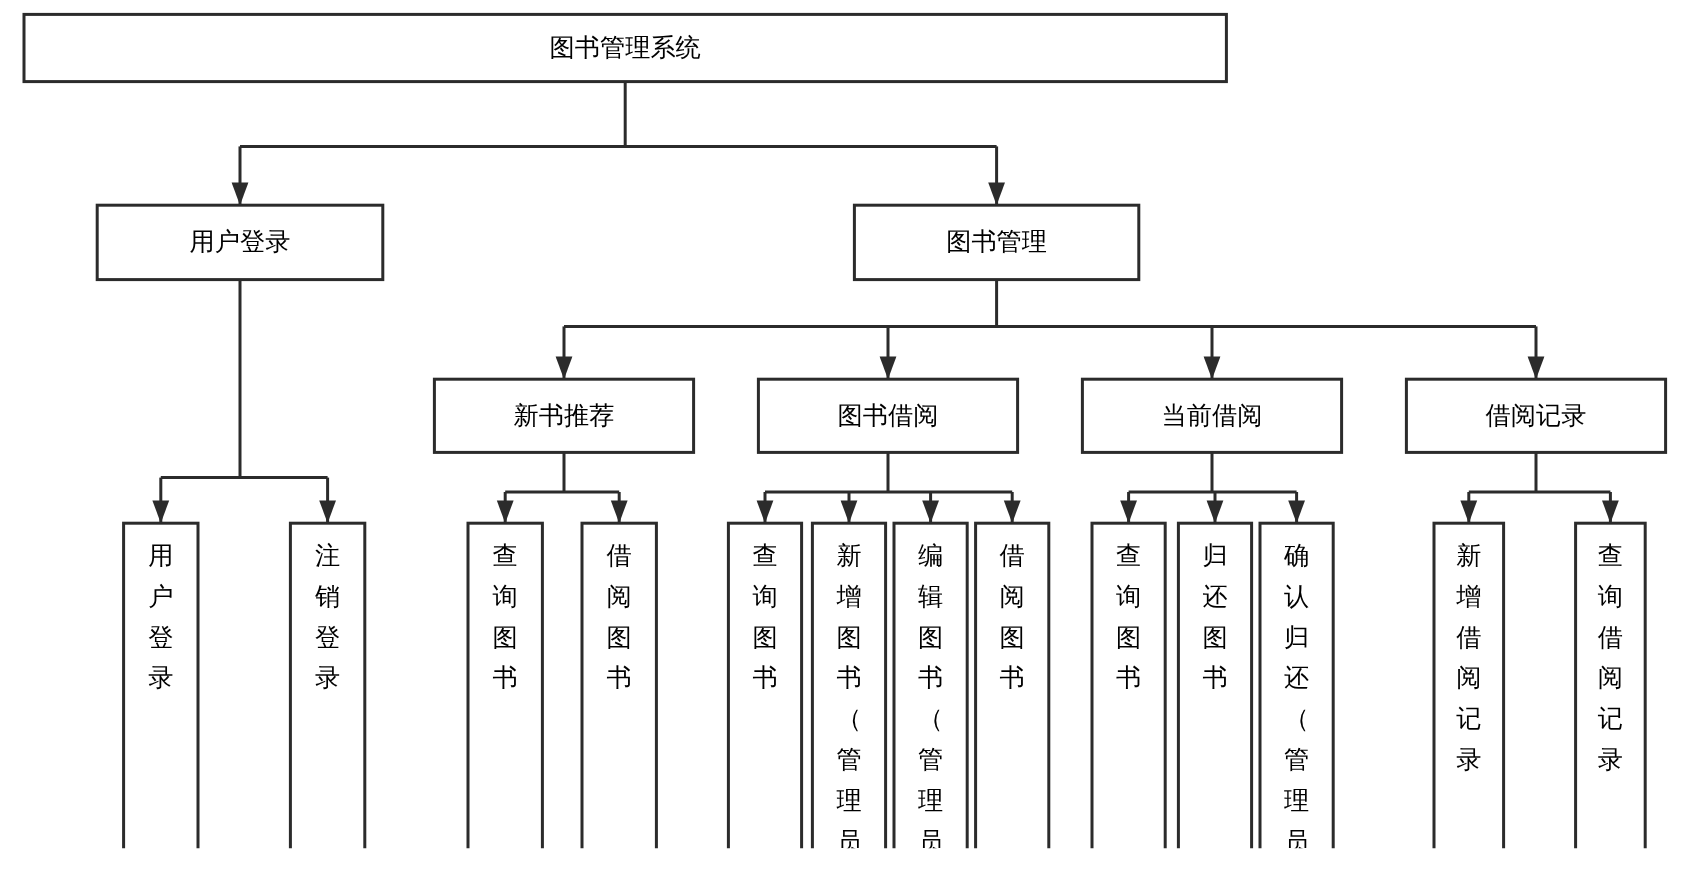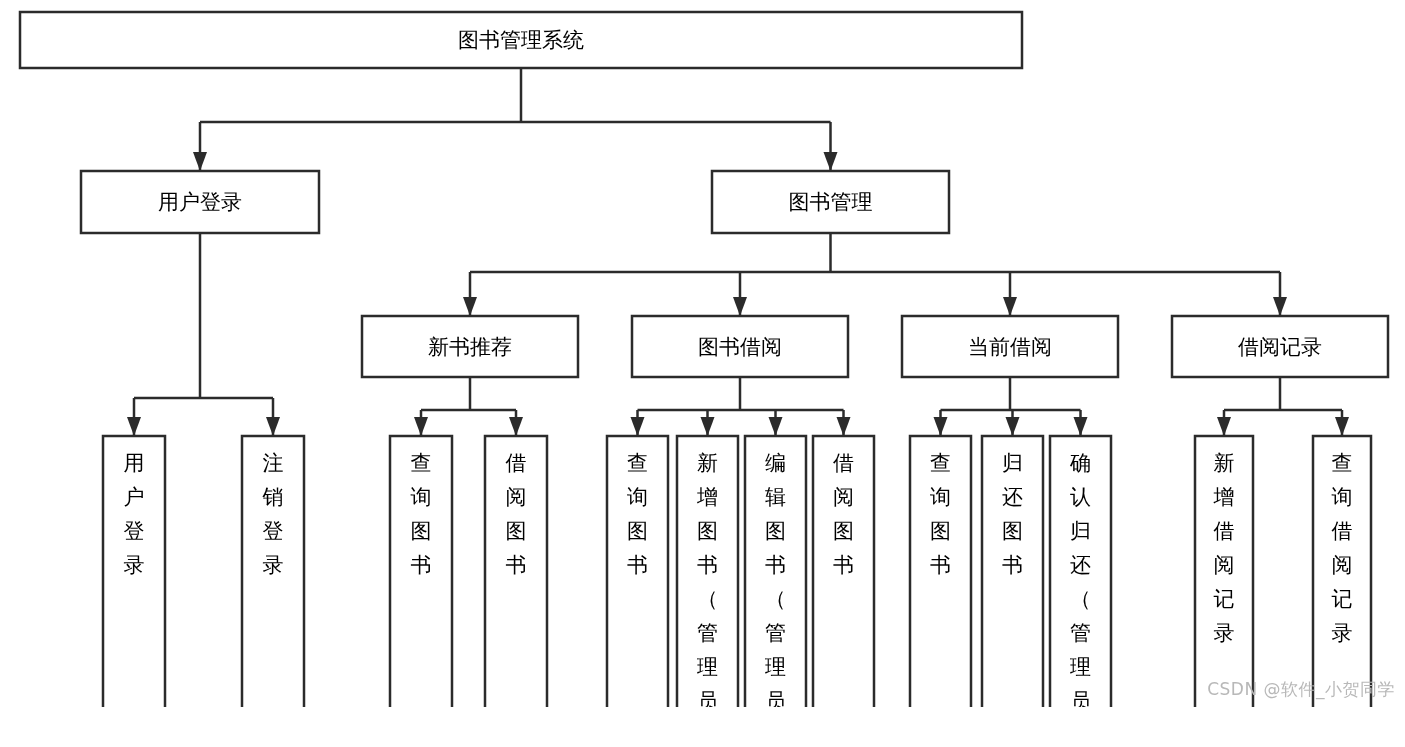--- a/index.html
+++ b/index.html
@@ -199,15 +199,14 @@
           <rect x="1195" y="436" width="58" height="298" class="node-box"></rect>
           <text x="1224" class="node-label-vert" y="470"><tspan x="1224" dy="0">新</tspan><tspan x="1224" dy="34">增</tspan><tspan x="1224" dy="34">借</tspan><tspan x="1224" dy="34">阅</tspan><tspan x="1224" dy="34">记</tspan><tspan x="1224" dy="34">录</tspan></text>
         </g>
         <g>
           <rect x="1313" y="436" width="58" height="298" class="node-box"></rect>
           <text x="1342" class="node-label-vert" y="470"><tspan x="1342" dy="0">查</tspan><tspan x="1342" dy="34">询</tspan><tspan x="1342" dy="34">借</tspan><tspan x="1342" dy="34">阅</tspan><tspan x="1342" dy="34">记</tspan><tspan x="1342" dy="34">录</tspan></text>
         </g>
       </g>
     </svg>
 
-  <div class="watermark">CSDN @软件_小贺同学</div>
 
 </div>
 
 </body></html>

